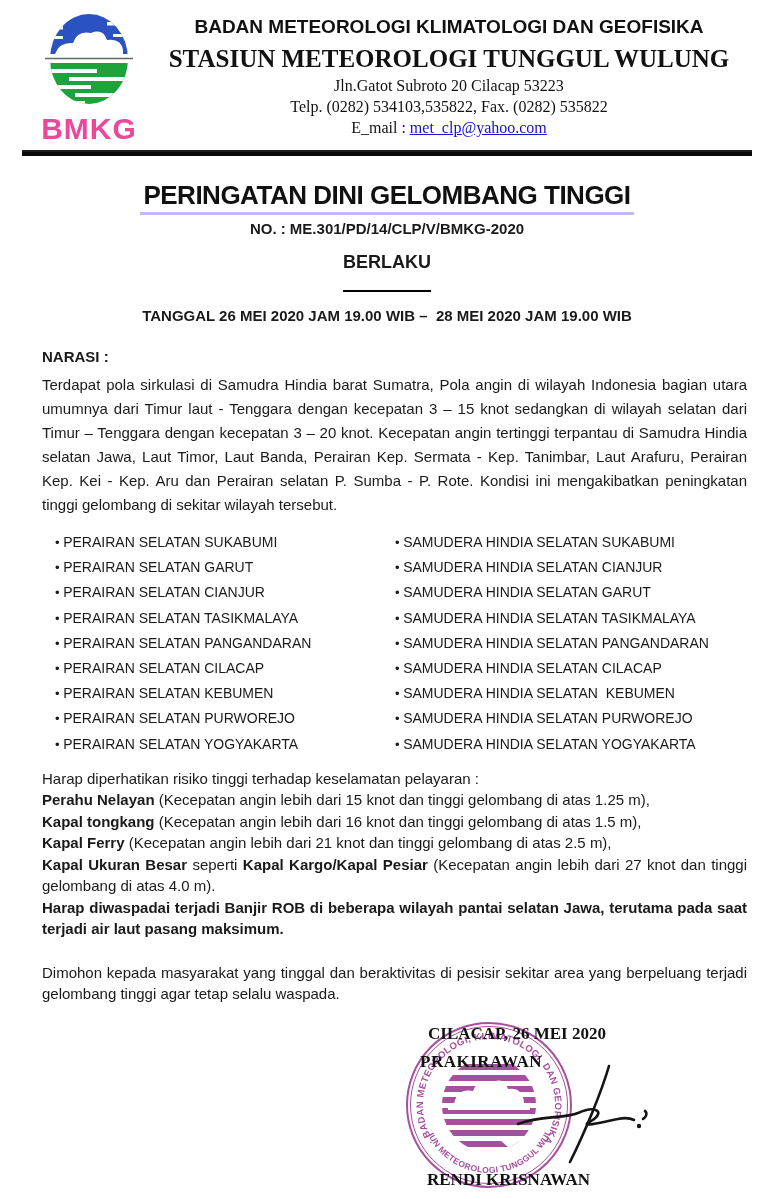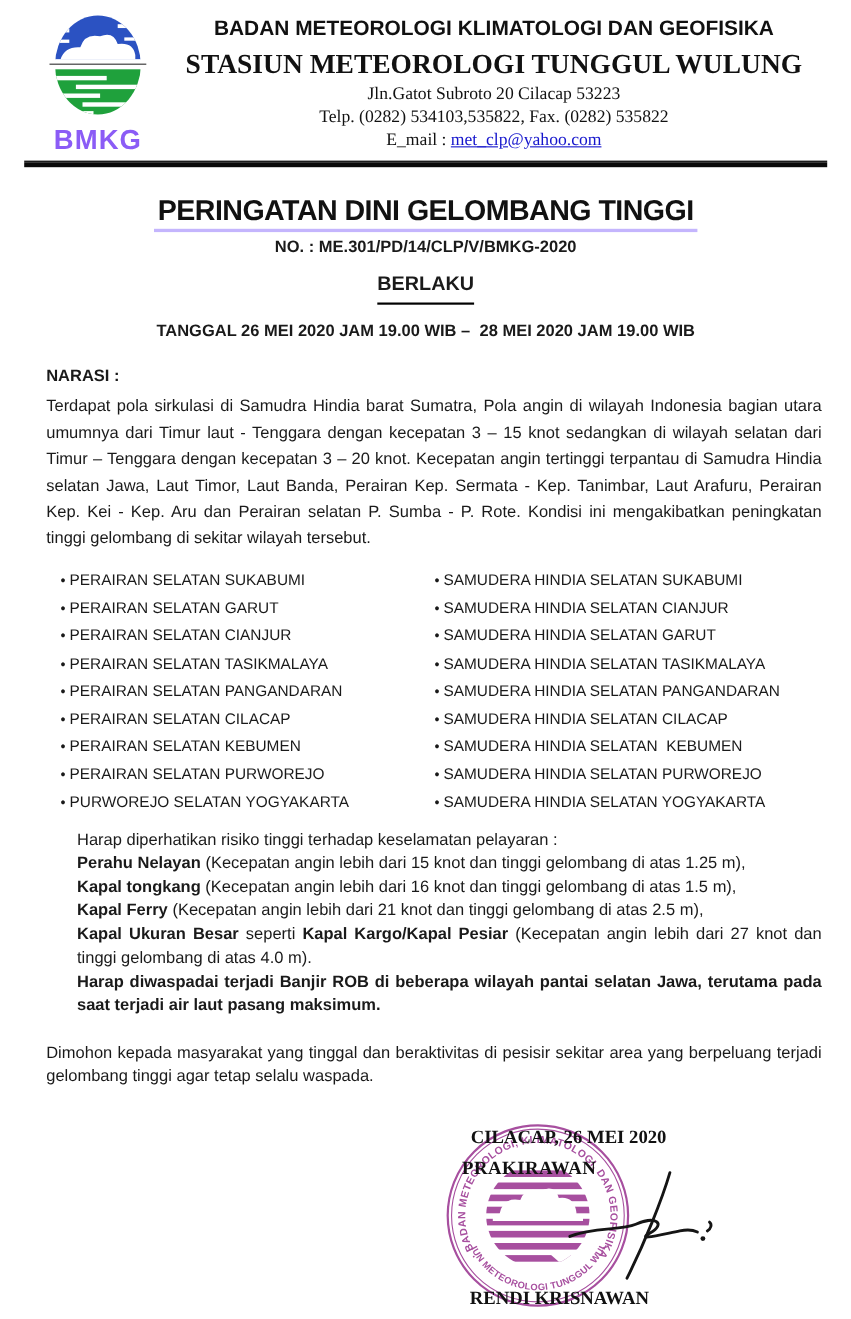--- a/index.html
+++ b/index.html
@@ -3,50 +3,50 @@
 <meta charset="utf-8">
 <style>
   * { margin:0; padding:0; box-sizing:border-box; }
   html,body { background:#ffffff; }
   body { width:774px; font-family:"Liberation Sans", sans-serif; color:#1a1a1a; }
   .page { position:relative; width:774px; height:1199px; background:#fff; overflow:hidden; }
 
   
   .header { display:flex; padding:6px 28px 0 26px; }
   .logo-box { width:126px; text-align:center; padding-top:4px; }
-  .logo-text { font-weight:bold; font-size:25px; letter-spacing:1px; color:#8b5cf6; margin-top:-2px; }
+  .logo-text { font-weight:bold; font-size:30px; letter-spacing:1px; color:#ec4899; margin-top:-2px; }
   .header-text { flex:1; text-align:center; padding-top:10px; }
   .org1 { font-weight:bold; font-size:19px; color:#111; margin-bottom:7px; }
   .org2 { font-family:"Liberation Serif", serif; font-weight:bold; font-size:25px; color:#111; margin-bottom:2px; }
   .addr, .phone, .email-row { font-family:"Liberation Serif", serif; font-size:16px; color:#111; line-height:21px; }
   .email-link { color:#1414cc; text-decoration:underline; }
   .rule { margin:4px 22px 0 22px; height:3px; border-top:2px solid #1c1c1c; border-bottom:4px solid #0a0a0a; }
 
   
   .title-wrap { text-align:center; }
   .title-main { display:inline-block; font-weight:bold; font-size:26px; letter-spacing:-0.5px; color:#111;
                 border-bottom:3px solid #c4b5fd; padding:0 3px 1px 3px; margin-top:24px; }
   .doc-no { font-weight:bold; font-size:15px; margin-top:5px; }
   .berlaku { display:inline-block; font-weight:bold; font-size:18px; border-bottom:2.5px solid #000;
-             padding-bottom:6px; margin-top:15px; }
+             padding-bottom:17px; margin-top:15px; }
   .validity { font-weight:bold; font-size:15px; margin-top:15px; white-space:pre-wrap; }
 
   
   .content { padding:0 27px 0 42px; }
   .narasi-h { margin-top:24px; font-weight:bold; font-size:15px; }
   .narasi-b { margin-top:8px; font-size:15px; line-height:24px; text-align:justify; }
   .wave-h { margin-top:13px; font-weight:bold; font-size:15px; white-space:pre-wrap; }
   .columns { display:flex; margin-top:13px; padding-left:13px; }
   .columns ul { list-style:none; }
   .col-left { flex:0 0 340px; }
   .col-right { flex:1; }
   .columns li { font-size:14px; line-height:25.2px; white-space:pre-wrap; }
   .columns li::before { content:"• "; font-size:13px; }
   .safety { margin-top:11px; font-size:15px; line-height:21.5px; }
-  .safety-line { text-align:justify;margin-left:28px; }
+  .safety-line { text-align:justify; }
   .seg-b { font-weight:bold; }
   .closing { margin-top:22px; font-size:15px; line-height:21.5px; text-align:justify; }
 
   
   .stamp { position:absolute; left:404px; top:1020px; z-index:1; }
   .sig-text { position:absolute; width:300px; text-align:left; z-index:2;
               font-family:"Liberation Serif", serif; font-weight:bold; font-size:17px; color:#111; }
   .place-date { left:428px; top:1024px; }
   .role { left:420px; top:1052px; letter-spacing:0.5px; }
   .name { left:427px; top:1170px; }
@@ -109,21 +109,21 @@
     <div class="columns">
       <ul class="col-left">
           <li>PERAIRAN SELATAN SUKABUMI</li>
           <li>PERAIRAN SELATAN GARUT</li>
           <li>PERAIRAN SELATAN CIANJUR</li>
           <li>PERAIRAN SELATAN TASIKMALAYA</li>
           <li>PERAIRAN SELATAN PANGANDARAN</li>
           <li>PERAIRAN SELATAN CILACAP</li>
           <li>PERAIRAN SELATAN KEBUMEN</li>
           <li>PERAIRAN SELATAN PURWOREJO</li>
-          <li>PURWOREJO SELATAN YOGYAKARTA</li>
+          <li>PERAIRAN SELATAN YOGYAKARTA</li>
         </ul>
       <ul class="col-right">
           <li>SAMUDERA HINDIA SELATAN SUKABUMI</li>
           <li>SAMUDERA HINDIA SELATAN CIANJUR</li>
           <li>SAMUDERA HINDIA SELATAN GARUT</li>
           <li>SAMUDERA HINDIA SELATAN TASIKMALAYA</li>
           <li>SAMUDERA HINDIA SELATAN PANGANDARAN</li>
           <li>SAMUDERA HINDIA SELATAN CILACAP</li>
           <li>SAMUDERA HINDIA SELATAN  KEBUMEN</li>
           <li>SAMUDERA HINDIA SELATAN PURWOREJO</li>

